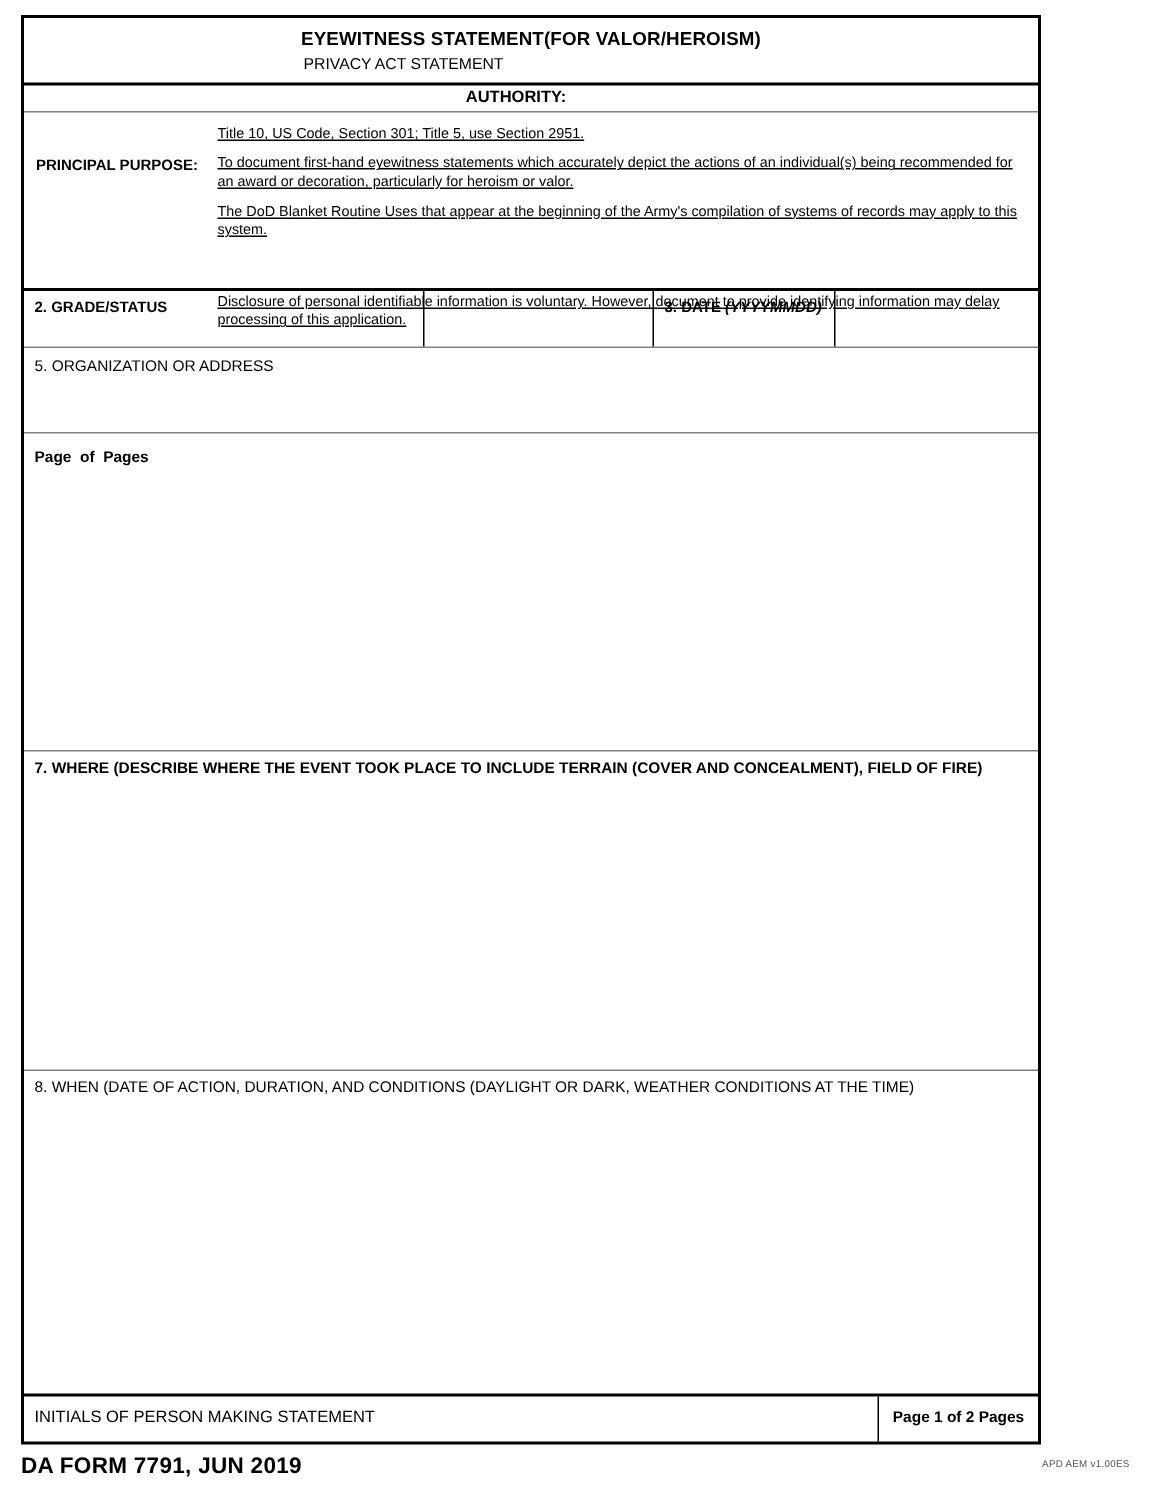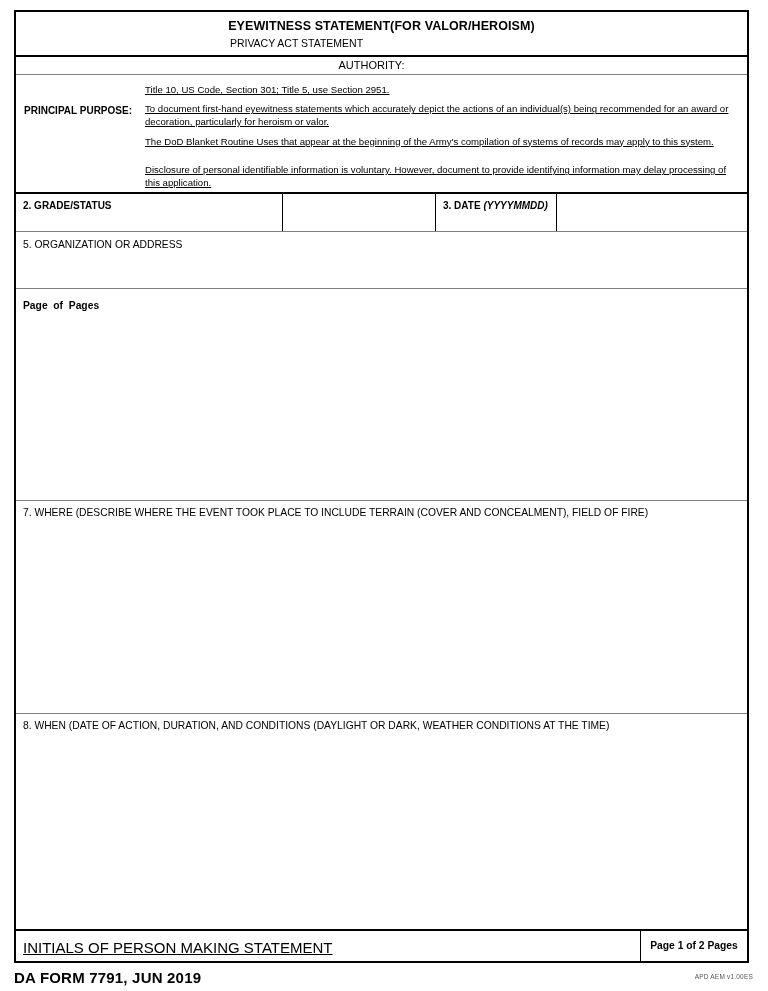--- a/index.html
+++ b/index.html
@@ -21,21 +21,21 @@
     width: 768px;
     height: 991px;
     overflow: hidden;
   }
 
   
   .form-frame {
     position: absolute;
     left: 14px;
     top: 10px;
-    width: 735px;       
+    width: 680px;       
     height: 953px;      
     box-sizing: border-box;
     border: 2px solid #000;
     display: flex;
     flex-direction: column;
   }
 
   
   .row {
     position: relative;
@@ -64,21 +64,21 @@
     padding-right: 190px;  
     margin-left: 20px;
   }
 
   
   .authority-band {
     height: 18px;
     line-height: 17px;
     text-align: center;
     font-size: 11px;
-    font-weight: normal;
+    font-weight: bold;
     padding-right: 20px;
   }
 
   
   .purpose-block {
     height: 120px;
     position: relative;
     font-size: 9.6px;
     line-height: 12.6px;
   }
@@ -93,21 +93,21 @@
   .purpose-body {
     position: absolute;
     left: 129px;
     right: 6px;
     top: 9px;
     text-decoration: underline;
   }
   .purpose-body p {
     margin: 0 0 7px 0;
   }
-  .purpose-body p.gap-after { margin-bottom: 16px; }
+  .purpose-body p.gap-after { margin-bottom: 35px; }
 
   
   .grade-row {
     height: 38px;
     display: flex;
   }
   .cell {
     position: relative;
     box-sizing: border-box;
     height: 100%;
@@ -145,21 +145,21 @@
   .pages-label {
     position: absolute;
     left: 7px;
     top: 11px;
     font-size: 10.3px;
     font-weight: bold;
     white-space: pre;
   }
 
   
-  .where-block { height: 214px; }
+  .where-block { height: 214px; font-weight: bold; }
   .when-block  { height: 216px; }
   .section-label {
     position: absolute;
     left: 7px;
     top: 6px;
     font-size: 10.3px;
     white-space: nowrap;
   }
 
   
@@ -171,23 +171,22 @@
   .initials-cell {
     position: relative;
     flex: 1;
     box-sizing: border-box;
     border-right: 1px solid #000;
   }
   .initials-label {
     position: absolute;
     left: 7px;
     top: 8px;
-    font-size: 15px;
-    white-space: nowrap;
-    text-decoration: underline;
+    font-size: 11px;
+    white-space: nowrap;
   }
   .pagecount-cell {
     position: relative;
     width: 106px;
     box-sizing: border-box;
   }
   .pagecount-label {
     position: absolute;
     left: 0;
     right: 0;

